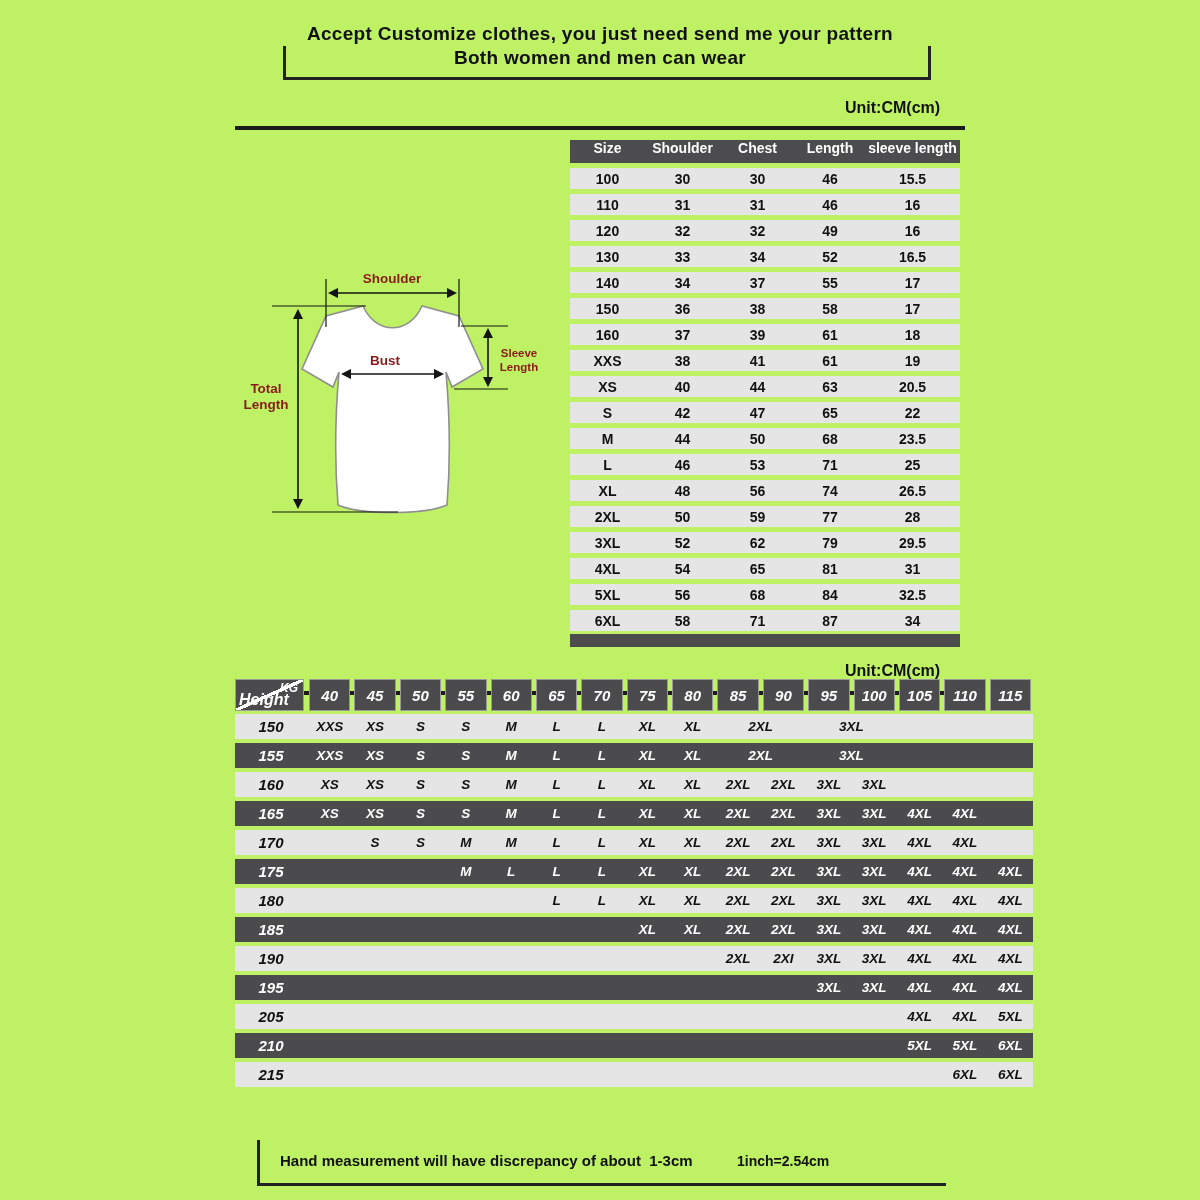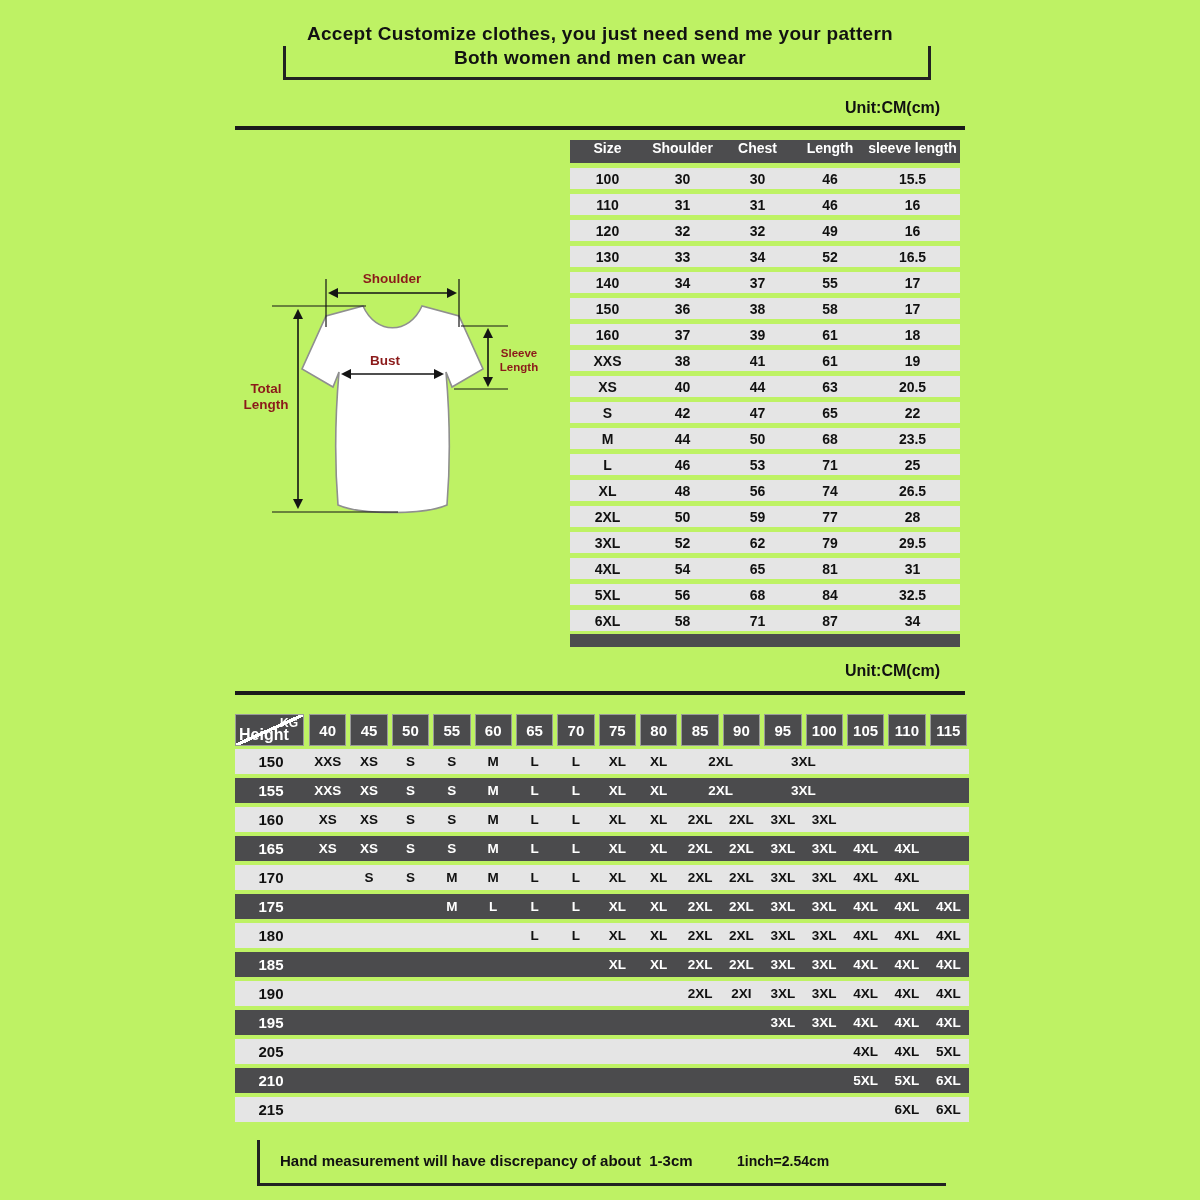--- a/index.html
+++ b/index.html
@@ -33,21 +33,21 @@
   
   .size-table { position:absolute; left:570px; top:140px; width:390px; }
   .st-header { display:flex; background:#4c4c4e; height:23px; }
   .st-header .st-cell { color:#fff; font-size:14px; }
   .st-row { display:flex; align-items:center; height:21px; margin-top:5px; background:#e5e5e5; }
   .st-cell { font-weight:bold; font-size:14px; text-align:center; }
   .c0{width:75px} .c1{width:75px} .c2{width:75px} .c3{width:70px} .c4{width:95px}
   .st-footer-bar { margin-top:3px; height:13px; background:#4c4c4e; }
 
   
-  .rec-table { position:absolute; left:235px; top:714px; width:734px; }
+  .rec-table { position:absolute; left:235px; top:679px; width:798px;font-style:italic; }
   .rec-header { display:grid; grid-template-columns:72px repeat(16,1fr); height:32px; margin-bottom:3px; }
   .corner { position:relative; margin-right:3px; border:1px solid #9a9a9a; color:#fff; font-weight:bold;
             background-color:#4b4b4d;
             background-image:linear-gradient(to bottom right, rgba(0,0,0,0) 47%, #fff 47%, #fff 53%, rgba(0,0,0,0) 53%); }
   .corner .kg  { position:absolute; top:1px; right:5px; font-size:12px; }
   .corner .hgt { position:absolute; bottom:1px; left:3px; font-size:16px; }
   .w-box { background:#4b4b4d; border:1px solid #9a9a9a; margin:0 2px; color:#fff; font-weight:bold;
            font-size:15px; display:flex; align-items:center; justify-content:center; }
   .rec-row { display:grid; grid-template-columns:72px repeat(16,1fr); height:25px; margin-bottom:4px; align-items:center; }
   .rec-row.light { background:#e5e5e5; color:#111; }

